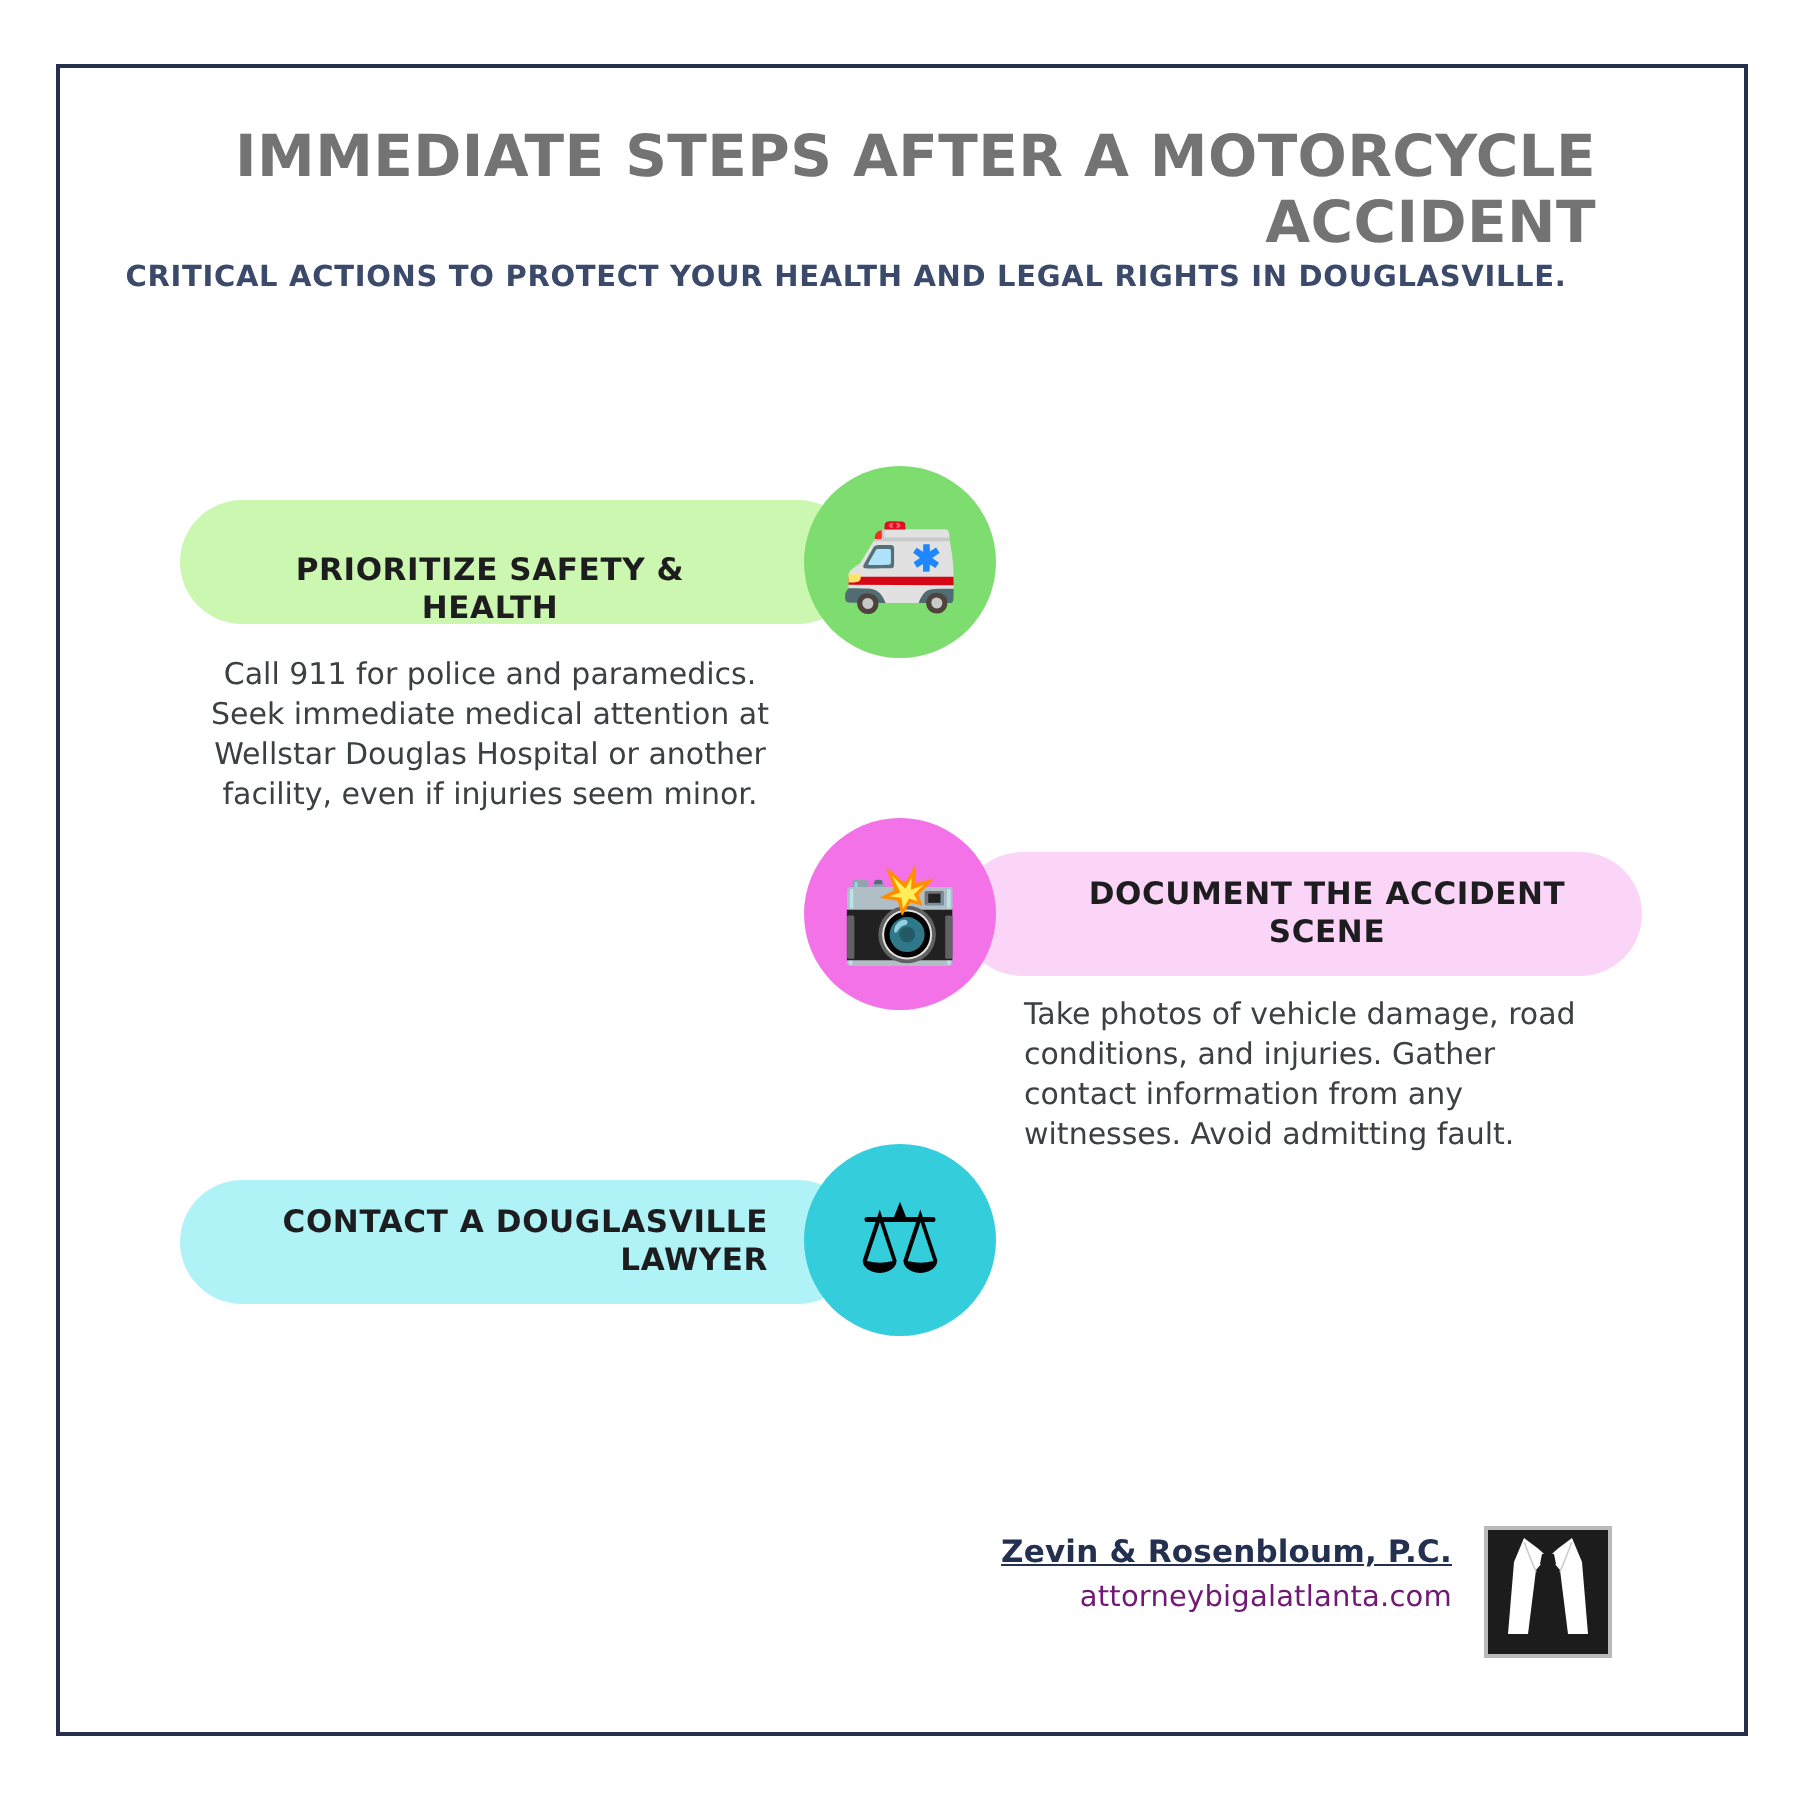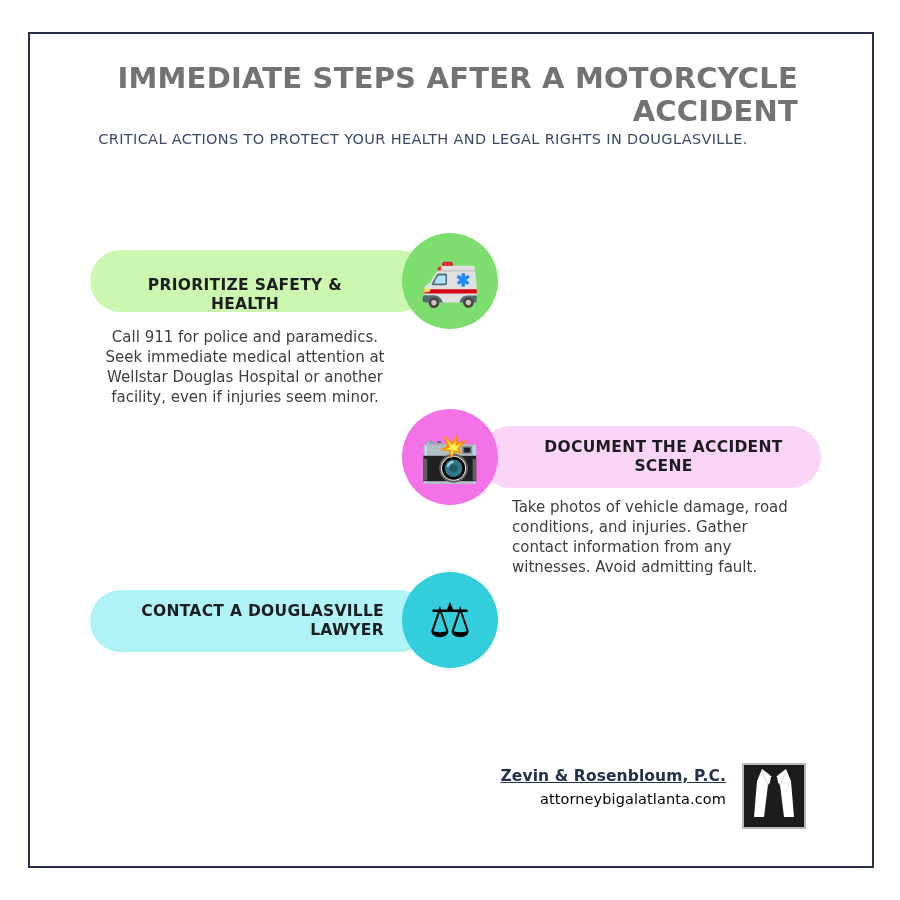--- a/index.html
+++ b/index.html
@@ -44,21 +44,21 @@
     color: #737373;
     line-height: 1.15;
   }
   .subtitle {
     position: absolute;
     left: 48px;
     top: 130px;
     width: 750px;
     text-align: center;
     font-size: 14.5px;
-    font-weight: normal;
+    font-weight: bold;
     letter-spacing: 0.35px;
     color: #3b4a6b;
     line-height: 1.3;
   }
 
   
   .pill {
     position: absolute;
     height: 62px;
     border-radius: 31px;
@@ -123,21 +123,21 @@
     font-size: 15.5px;
     font-weight: bold;
     color: #23304f;
     line-height: 1.5;
     letter-spacing: 0.1px;
     text-decoration: underline;
   }
   .footer-site {
     font-size: 14.5px;
     font-weight: normal;
-    color: #000000;
+    color: #701a75;
     line-height: 1.6;
     letter-spacing: 0.1px;
   }
   .footer-logo {
     position: absolute;
     left: 742px;
     top: 763px;
     width: 64px;
     height: 66px;
     background: #1c1c1c;

